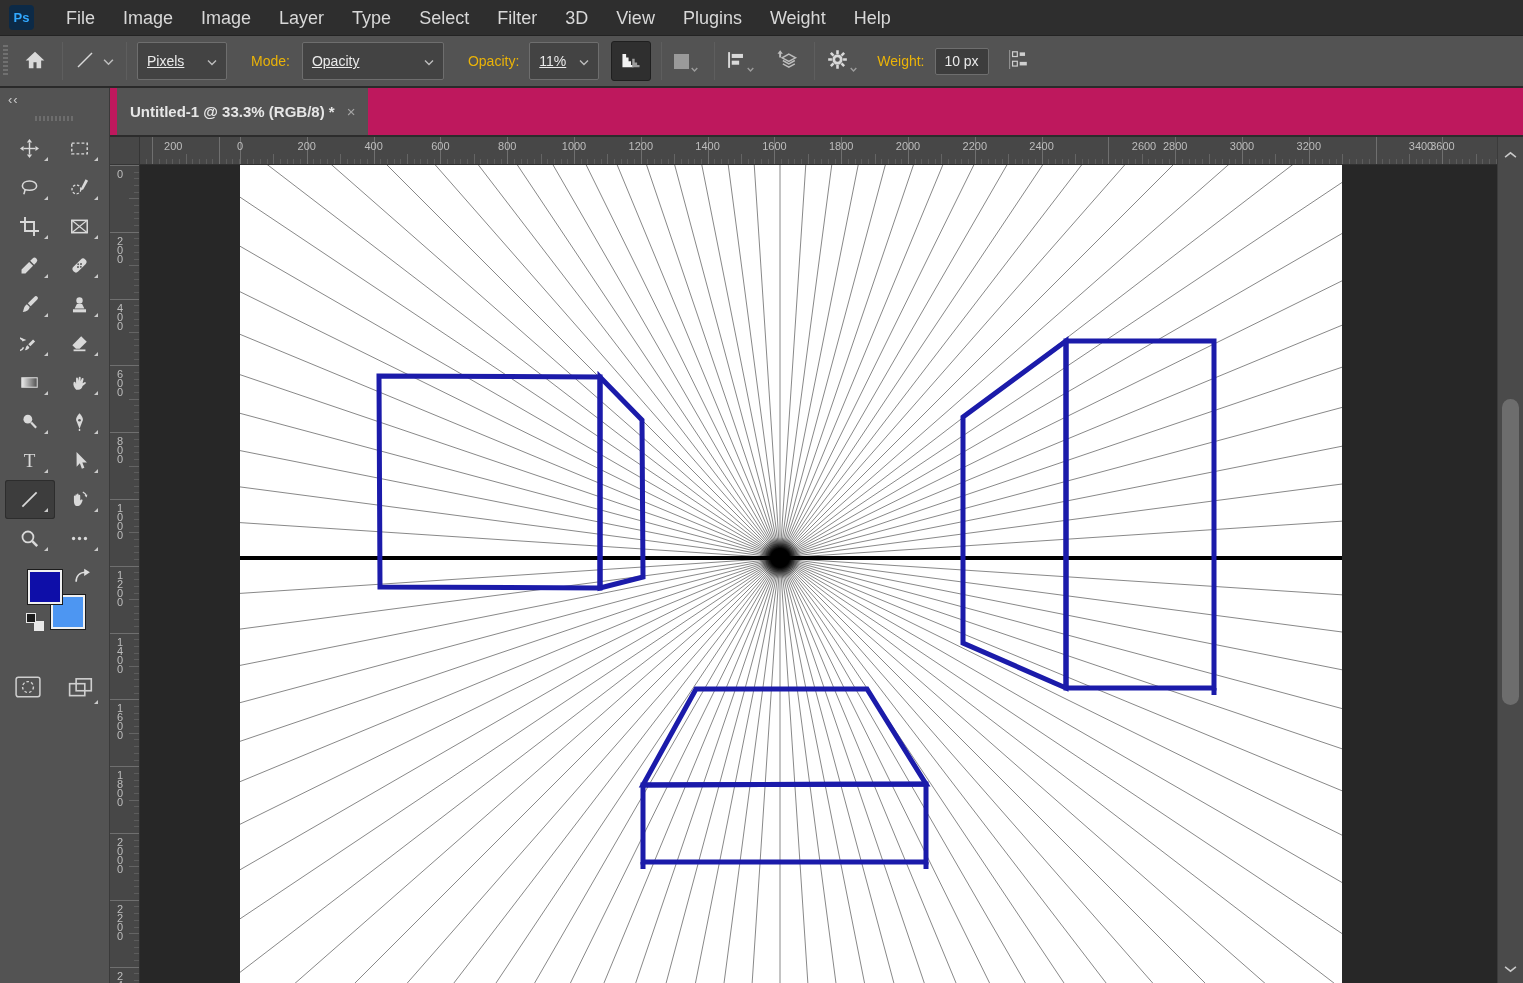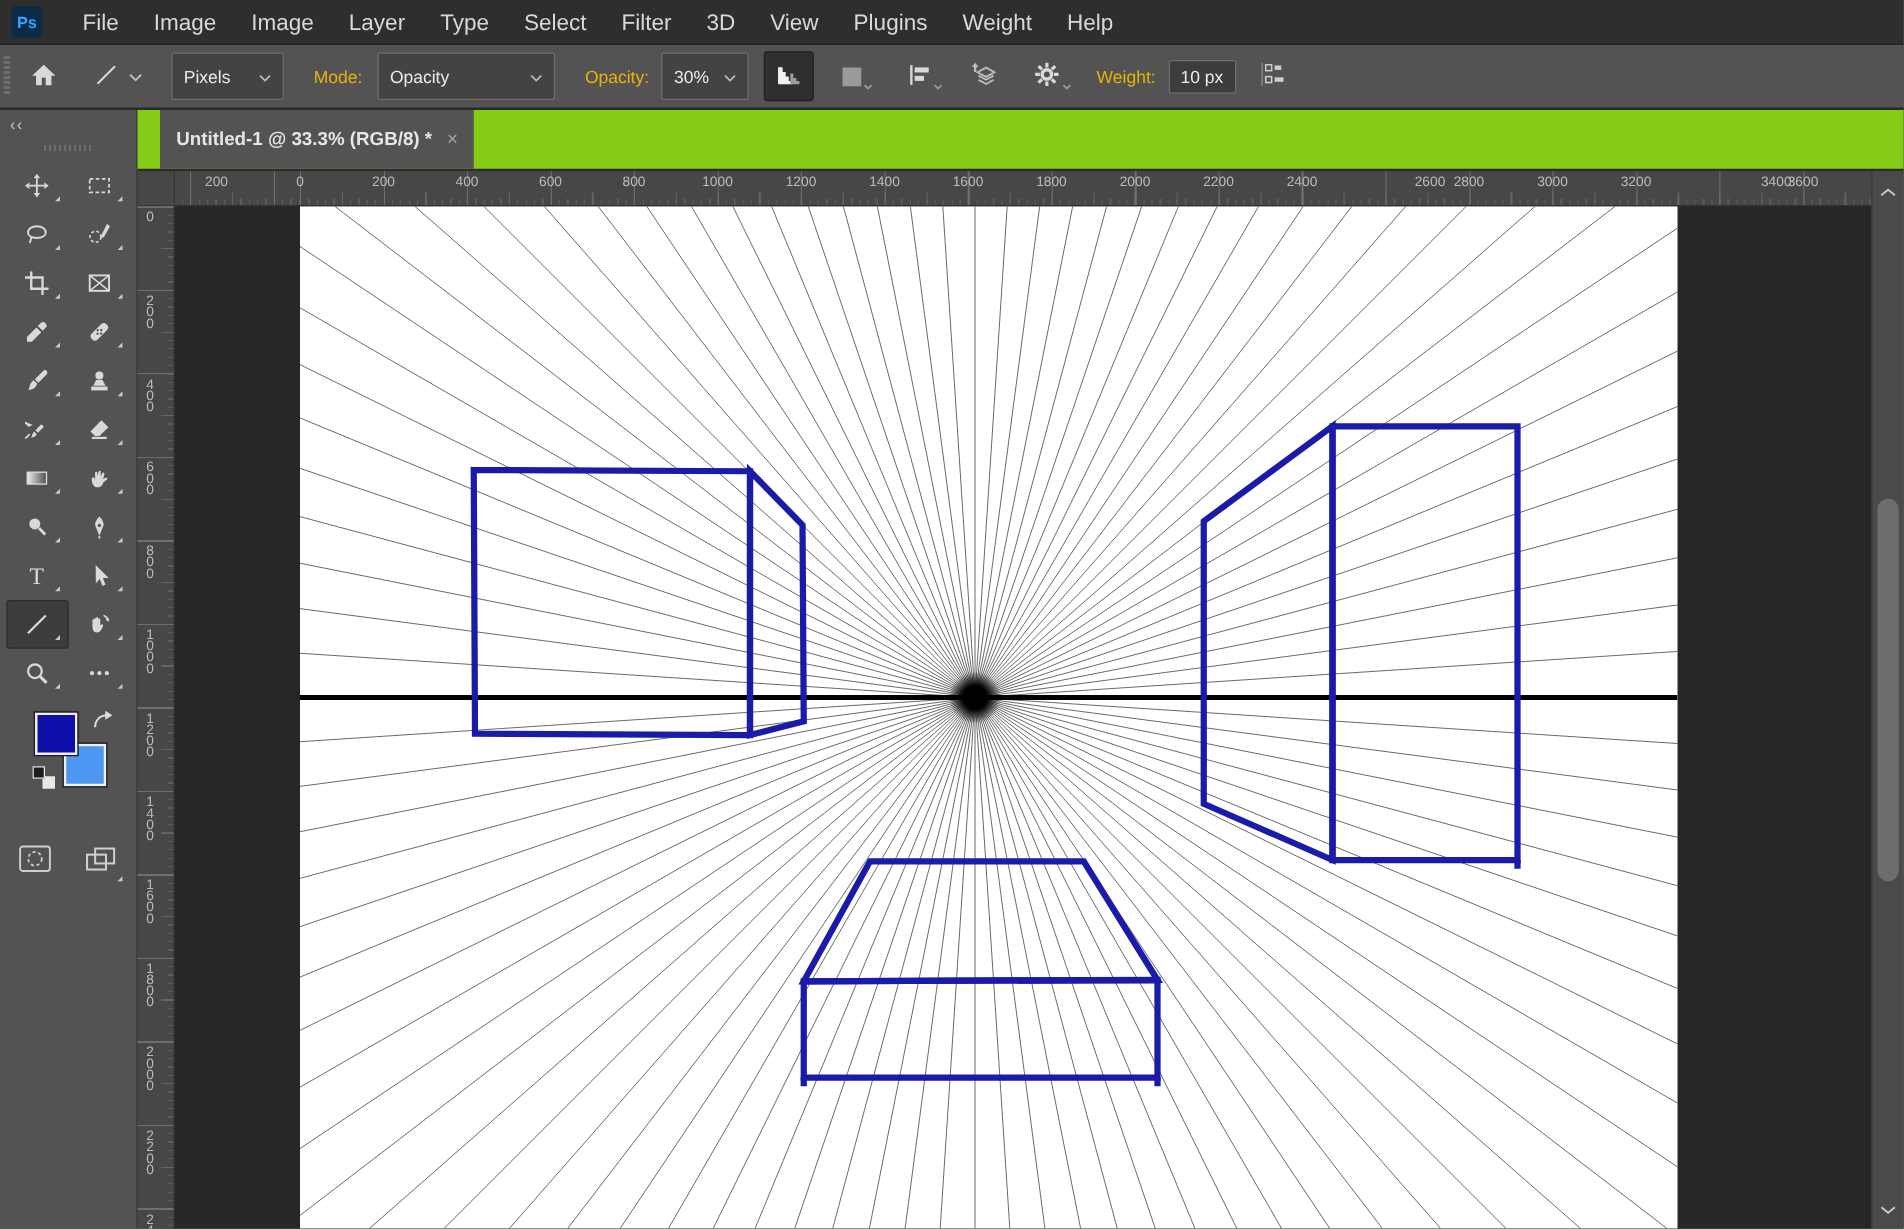--- a/index.html
+++ b/index.html
@@ -17,21 +17,21 @@
   .menus{display:flex;align-items:center;margin-left:18px;height:100%;}
   .menu-item{color:#d8d8d8;font-size:18px;padding:0 14px;line-height:36px;cursor:default;}
   
   .optionsbar{position:absolute;left:0;top:36px;width:100%;height:52px;background:#535353;
     display:flex;align-items:center;border-bottom:2px solid #2a2a2a;color:#dcdcdc;font-size:14px;}
   .ob-grip{width:5px;height:32px;margin-left:3px;
     background:repeating-linear-gradient(to bottom,#707070 0 2px,transparent 2px 4px);}
   .ob-divider{width:1px;height:38px;background:#434343;border-right:1px solid #5e5e5e;}
   .ob-btn{display:flex;align-items:center;justify-content:center;padding:4px;border-radius:3px;}
   .ob-select{background:#434343;border:1px solid #6e6e6e;border-radius:2px;height:38px;
-    display:flex;align-items:center;padding:0 9px;color:#eaeaea;gap:8px;}
+    display:flex;align-items:center;padding:0 9px;color:#eaeaea;gap:8px;text-decoration:underline;}
   .ob-select .sel-text{flex:1;}
   .ob-label{color:#eab308;}
   .ob-input{background:#3d3d3d;border:1px solid #6e6e6e;border-radius:2px;height:27px;width:54px;
     color:#eaeaea;font-size:14px;text-align:center;font-family:"Liberation Sans",sans-serif;}
   .aa-btn{width:40px;height:40px;background:#2f2f2f;border:1px solid #1f1f1f;border-radius:3px;
     display:flex;align-items:center;justify-content:center;}
   .fill-sq{width:15px;height:15px;background:#9a9a9a;}
   .tiny-chev{margin-left:2px;margin-top:12px;}
   
   .toolpanel{position:absolute;left:0;top:88px;width:110px;bottom:0;background:#535353;
@@ -51,22 +51,22 @@
   .swatch.bg{left:51px;top:27px;z-index:1;}
   .swap-pos{position:absolute;left:74px;top:0;}
   .mini-colors{position:absolute;left:26px;top:45px;width:20px;height:20px;}
   .mini-colors .w{position:absolute;left:8px;top:8px;width:10px;height:10px;background:#e8e8e8;}
   .mini-colors .b{position:absolute;left:0;top:0;width:10px;height:10px;background:#1c1c1c;border:1px solid #e8e8e8;}
   .panel-bottom{display:flex;justify-content:space-between;align-items:center;padding:16px 15px 0 15px;}
   .screenmode-wrap{position:relative;}
   .screenmode-wrap::after{content:"";position:absolute;right:-4px;bottom:-2px;width:0;height:0;
     border-left:4px solid transparent;border-bottom:4px solid #c9c9c9;}
   
-  .tabbar{position:absolute;left:110px;top:88px;right:0;height:49px;background:#84cc16;
-    border-bottom:2px solid #2c2c2c;display:flex;align-items:stretch;padding-left:11px;}
+  .tabbar{position:absolute;left:110px;top:88px;right:0;height:49px;background:#be185d;
+    border-bottom:2px solid #2c2c2c;display:flex;align-items:stretch;}
   .doc-tab{margin-left:7px;background:#535353;display:flex;align-items:center;gap:12px;
     padding:0 13px;color:#e6e6e6;font-size:15px;font-weight:bold;}
   .tab-close{color:#a6a6a6;font-weight:normal;font-size:15px;cursor:default;}
   
   .ruler-corner{position:absolute;left:110px;top:137px;width:30px;height:28px;background:#474747;
     border-right:1px solid #353535;border-bottom:1px solid #353535;}
   .h-ruler{position:absolute;left:140px;top:137px;right:26px;height:28px;background:#474747;
     border-bottom:1px solid #303030;overflow:hidden;
     background-image:
       repeating-linear-gradient(to right,#6f6f6f 0 1px,transparent 1px 66.8px),
@@ -155,21 +155,21 @@
   <div class="ob-select" style="width:142px;margin-left:12px">
     <span class="sel-text">Opacity</span>
     <span>
       <svg width="10" height="7" viewBox="0 0 10 7">
           <path fill="none" stroke="#bdbdbd" stroke-width="1.4" d="M1 1.5l4 4 4-4"></path>
         </svg>
     </span>
   </div>
   <span class="ob-label" style="margin-left:24px">Opacity:</span>
   <div class="ob-select" style="width:70px;margin-left:10px">
-    <span class="sel-text">30%</span>
+    <span class="sel-text">11%</span>
     <span>
       <svg width="10" height="7" viewBox="0 0 10 7">
           <path fill="none" stroke="#bdbdbd" stroke-width="1.4" d="M1 1.5l4 4 4-4"></path>
         </svg>
     </span>
   </div>
   <div class="aa-btn" style="margin-left:12px">
     <span>
       <svg width="22" height="22" viewBox="0 0 18 18">
           <path fill="#f2f2f2" d="M2 15V4h3v3h2v3h2v3h2v2z"></path>

